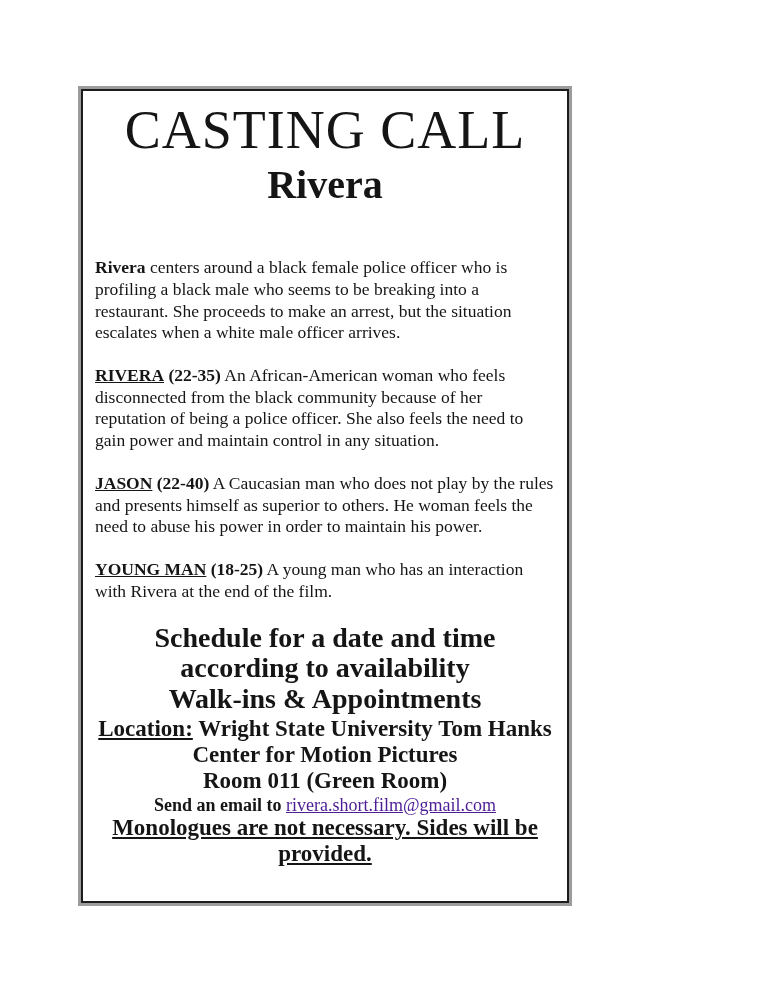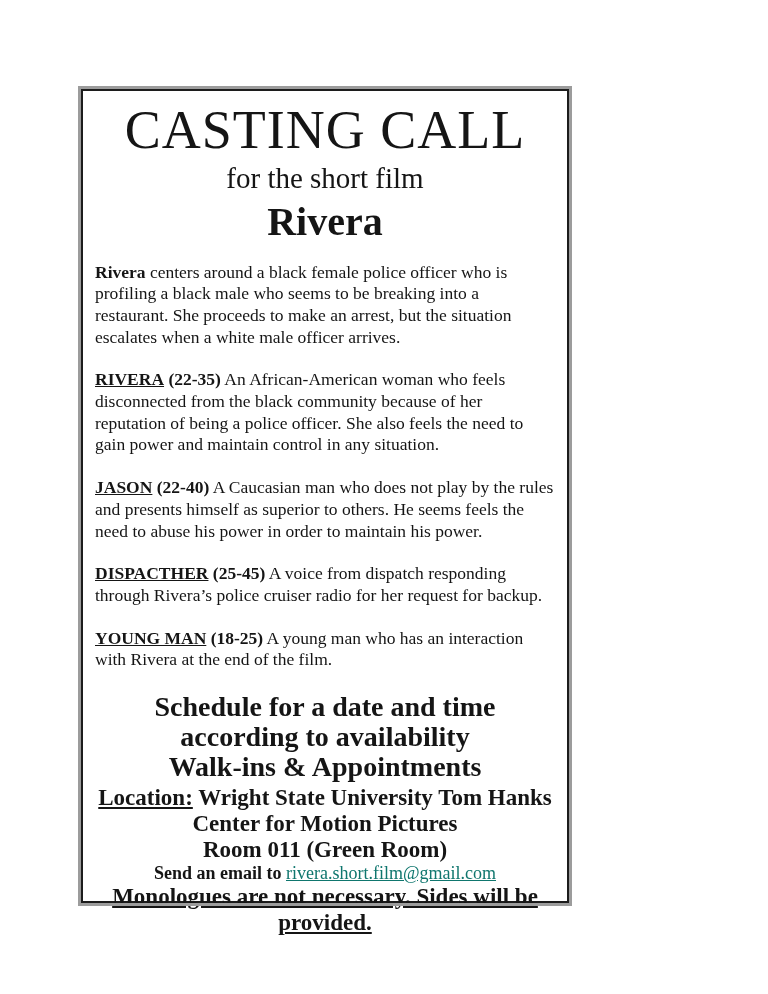--- a/index.html
+++ b/index.html
@@ -42,21 +42,21 @@
     font-weight: 400;
   }
   .film-title {
     font-size: 40px;
     line-height: 1.1;
     text-align: center;
     font-weight: bold;
     margin: 4px 0 0 0;
   }
   .body-copy {
-    margin-top: 18px;
+    margin-top: 50px;
   }
   .para {
     font-size: 17.5px;
     line-height: 1.24;
     margin: 0 0 21px 0;
     text-align: left;
   }
   .lead-bold { font-weight: bold; }
   .role-name {
     font-weight: bold;
@@ -84,44 +84,42 @@
     text-decoration: underline;
     cursor: pointer;
   }
 </style>
 </head>
 <body>
 
 <div class="frame">
 
   <h1 class="title">CASTING CALL</h1>
-  <div class="subtitle">for the short film</div>
   <div class="film-title">Rivera</div>
 
   <div class="body-copy">
 
     <p class="para"><span class="lead-bold">Rivera</span><span> centers around a black female police officer who is profiling a black male who seems to be breaking into a restaurant. She proceeds to make an arrest, but the situation escalates when a white male officer arrives.</span></p>
 
     <p class="para"><span class="role-name">RIVERA</span> <span class="role-age">(22-35)</span> <span>An African-American woman who feels disconnected from the black community because of her reputation of being a police officer. She also feels the need to gain power and maintain control in any situation.</span></p>
 
 
-    <p class="para"><span class="role-name">JASON</span> <span class="role-age">(22-40)</span> <span>A Caucasian man who does not play by the rules and presents himself as superior to others. He seems feels the need to abuse his power in order to maintain his power.</span></p>
+    <p class="para"><span class="role-name">JASON</span> <span class="role-age">(22-40)</span> <span>A Caucasian man who does not play by the rules and presents himself as superior to others. He woman feels the need to abuse his power in order to maintain his power.</span></p>
 
-    <p class="para"><span class="role-name">DISPACTHER</span> <span class="role-age">(25-45)</span> <span>A voice from dispatch responding through Rivera’s police cruiser radio for her request for backup.</span></p>
 
     <p class="para"><span class="role-name">YOUNG MAN</span> <span class="role-age">(18-25)</span> <span>A young man who has an interaction with Rivera at the end of the film.</span></p>
 
   </div>
 
   <div class="auditions-heading">
     <div>Schedule for a date and time according to availability</div>
     <div>Walk-ins &amp; Appointments</div>
   </div>
 
   <p class="footer-line"><span class="underlined">Location:</span><span> Wright State University Tom Hanks Center for Motion Pictures</span></p>
 
   <p class="footer-line">Room 011 (Green Room)</p>
 
-  <p class="footer-line email-line"><span>Send an email to </span><a class="email-link" style="color: #0f766e;">rivera.short.film@gmail.com</a></p>
+  <p class="footer-line email-line"><span>Send an email to </span><a class="email-link" style="color: #4c1d95;">rivera.short.film@gmail.com</a></p>
 
   <p class="footer-line underlined">Monologues are not necessary. Sides will be provided.</p>
 
 </div>
 
 </body></html>

